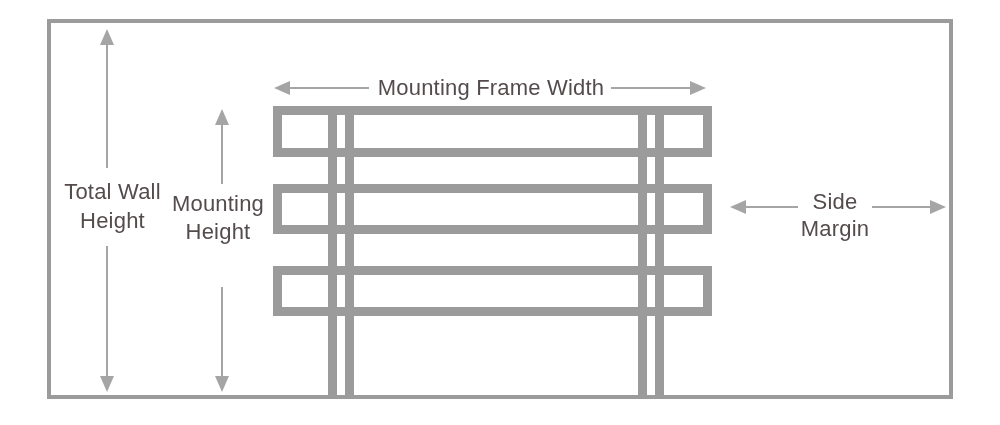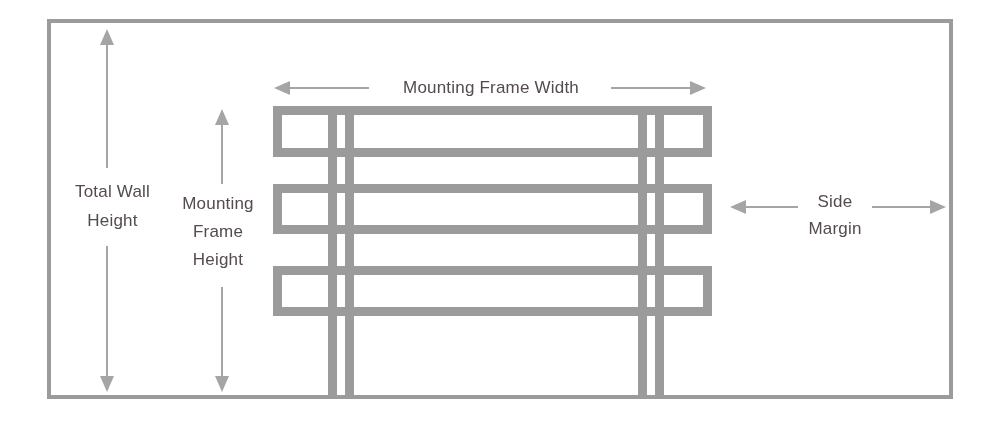--- a/index.html
+++ b/index.html
@@ -82,21 +82,21 @@
   
   .sm-head-left   { left: 730px; top: 200px; }
   .sm-shaft-left  { left: 745px; top: 206px; width: 53px; height: 2px; }
   .sm-shaft-right { left: 872px; top: 206px; width: 58px; height: 2px; }
   .sm-head-right  { left: 930px; top: 200px; }
 
   
   .label {
     position: absolute;
     color: var(--text);
-    font-size: 17px;
+    font-size: 22px;
     letter-spacing: 0.2px;
     text-align: center;
   }
   .label-twh { left: 45px;  top: 177px; width: 135px; line-height: 29px; text-align: center; }
   .label-mfh { left: 153px; top: 190px; width: 130px; line-height: 28px; }
   .label-mfw { left: 374px; top: 76px;  width: 234px; line-height: 24px; white-space: nowrap; }
   .label-sm  { left: 776px; top: 188px; width: 118px; line-height: 27px; }
 </style>
 </head>
 <body>
@@ -120,21 +120,20 @@
     <div>Total Wall</div>
     <div>Height</div>
   </div>
 
   <div class="ah up mfh-head-up"></div>
   <div class="shaft mfh-shaft-top"></div>
   <div class="shaft mfh-shaft-bot"></div>
   <div class="ah down mfh-head-down"></div>
   <div class="label label-mfh">
     <div>Mounting</div>
-    <div>Frame</div>
     <div>Height</div>
   </div>
 
   <div class="ah west mfw-head-left"></div>
   <div class="shaft mfw-shaft-left"></div>
   <div class="label label-mfw">Mounting Frame Width</div>
   <div class="shaft mfw-shaft-right"></div>
   <div class="ah east mfw-head-right"></div>
 
   <div class="ah west sm-head-left"></div>

